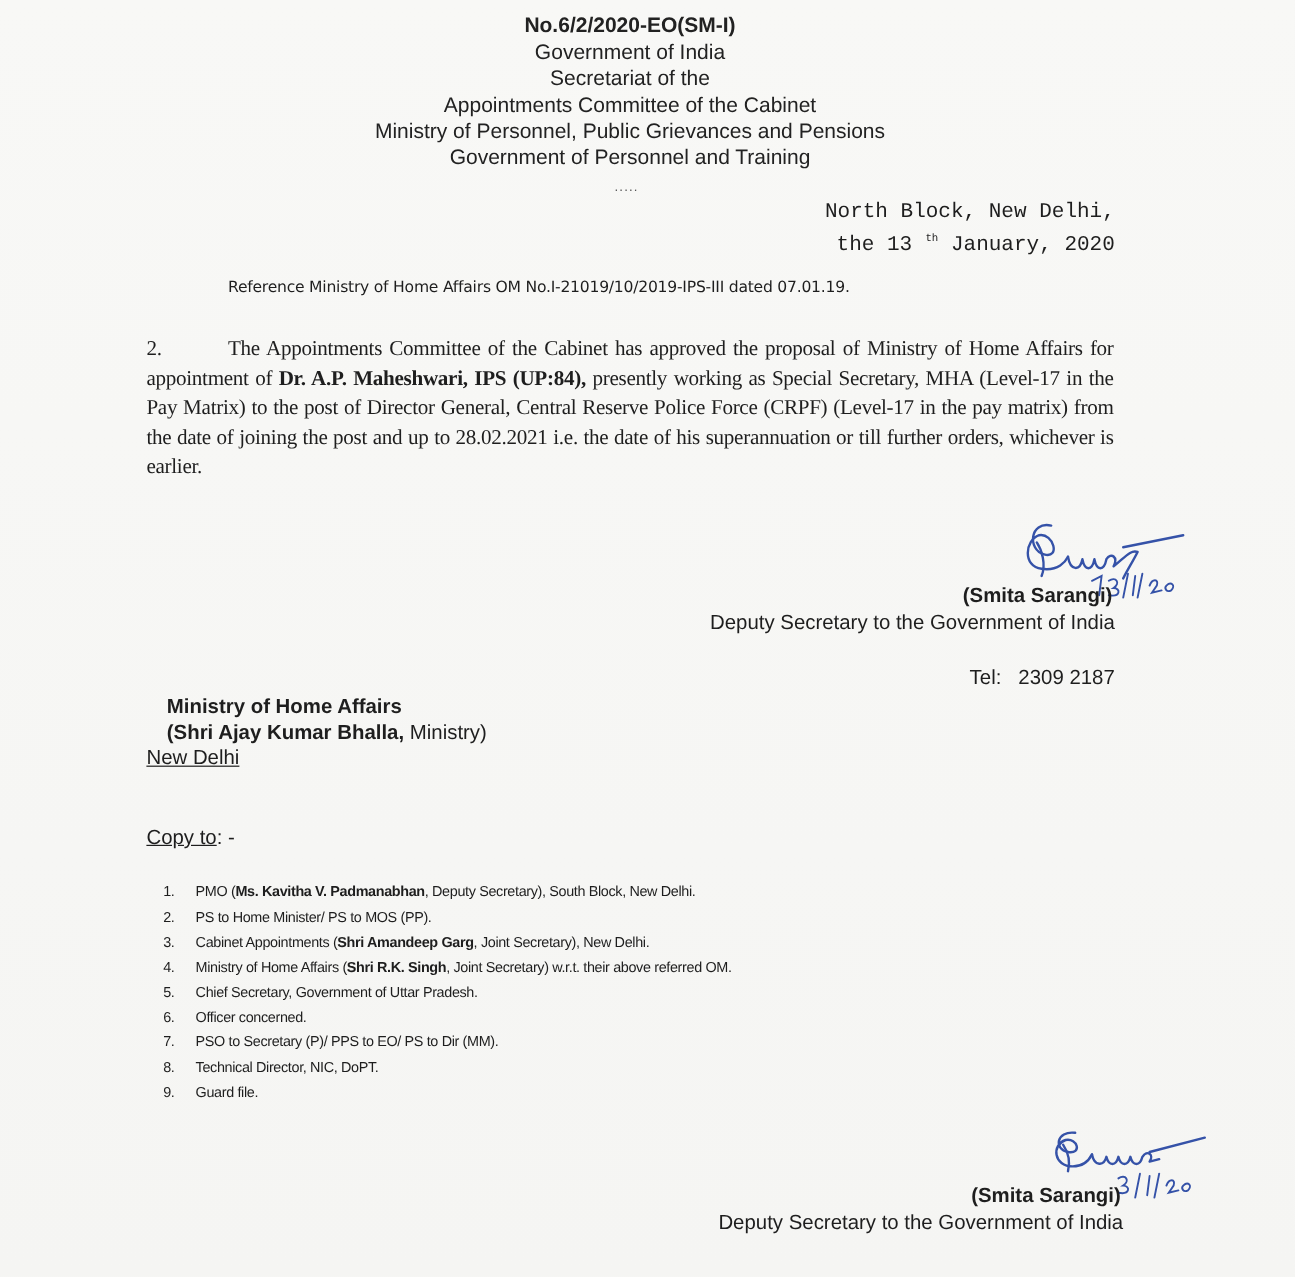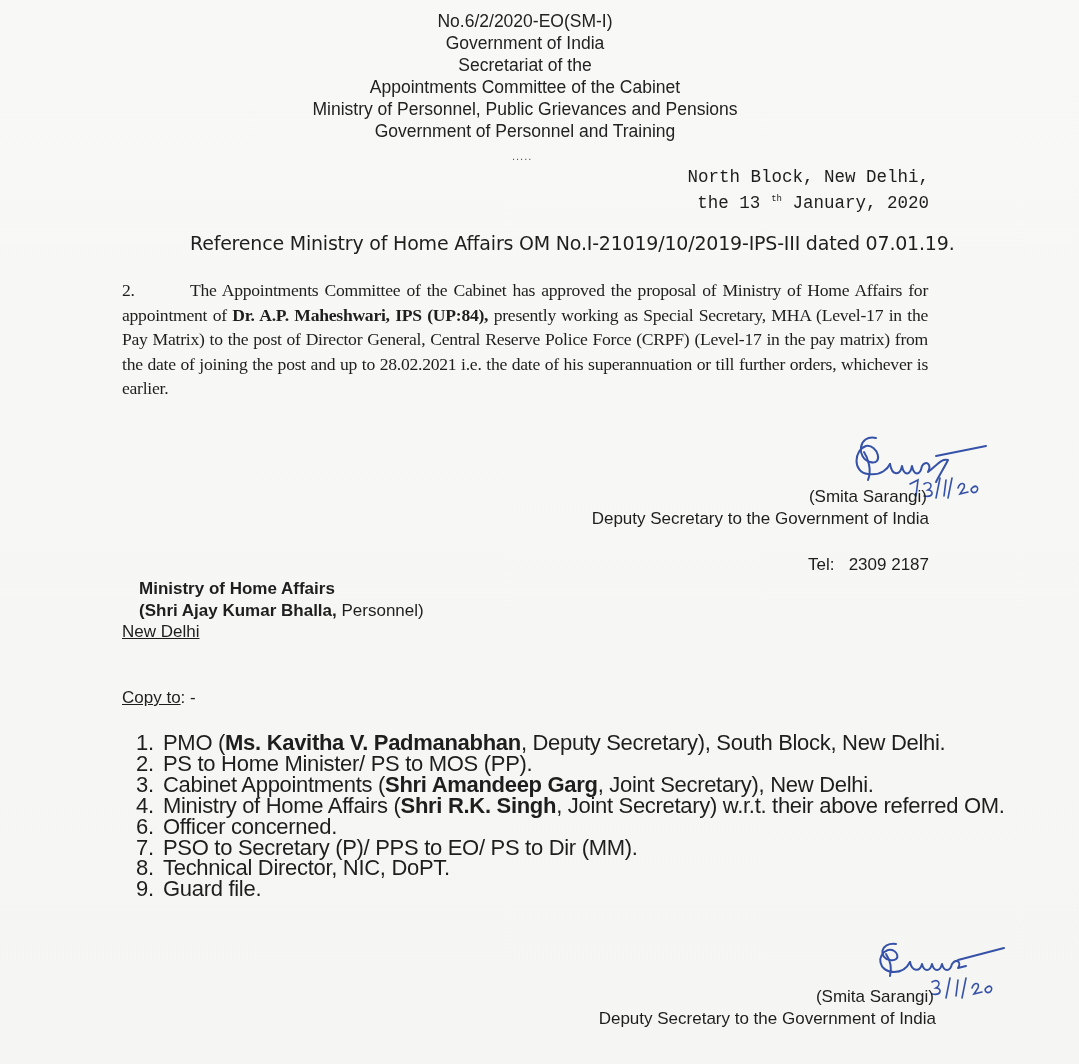--- a/index.html
+++ b/index.html
@@ -6,36 +6,36 @@
   body {
     width: 1079px; height: 1064px; overflow: hidden;
     background: #f7f7f5;
     color: #1e1e1e;
     font-family: "Liberation Sans", sans-serif;
     position: relative;
   }
   .page { position: absolute; inset: 0; background: linear-gradient(180deg,#f8f8f6 0%,#f5f5f3 100%); }
   .abs { position: absolute; }
   .header { left: 0; width: 1050px; top: 10px; text-align: center; font-size: 17.5px; line-height: 22px; color: #222; }
-  .header .ref { font-weight: normal; }
+  .header .ref { font-weight: bold; }
   .dots { left: 512px; top: 150px; font-size: 11px; letter-spacing: 1px; color: #555; }
   .place { right: 150px; top: 166px; text-align: right; font-size: 17.5px; line-height: 22px; font-family: Liberation Mono, monospace; }
   .place sup { font-size: 9px; vertical-align: 7px; padding-left: 11px; }
-  .refline { left: 190px; top: 232px; font-family: "DejaVu Sans", sans-serif; font-size: 19px; letter-spacing: -0.2px; }
+  .refline { left: 190px; top: 232px; font-family: "DejaVu Sans", sans-serif; font-size: 13px; letter-spacing: -0.2px; }
   .para { left: 122px; top: 278px; width: 806px; font-family: Liberation Serif, serif; font-size: 17.6px; line-height: 24.6px; text-align: justify; letter-spacing: -0.25px; }
   .para .num { display: inline-block; width: 68px; }
   .para b { font-weight: bold; }
   .sig { right: 150px; text-align: right; font-size: 17px; line-height: 21.5px; }
-  .sig .name { font-weight: normal; }
+  .sig .name { font-weight: bold; }
   .signature { position: absolute; }
   .addressee { left: 122px; top: 578px; font-size: 17px; line-height: 21.5px; }
   .addressee .bold { font-weight: bold; margin-left: 17px; }
   .u { text-decoration: underline; }
   .copyto { left: 122px; top: 688px; font-size: 17px; }
-  .cclist { left: 136px; top: 733px; font-size: 22px; line-height: 20.9px; letter-spacing: -0.3px; margin: 0; padding: 0; list-style: none; }
+  .cclist { left: 136px; top: 733px; font-size: 12px; line-height: 20.9px; letter-spacing: -0.3px; margin: 0; padding: 0; list-style: none; }
   .cclist li { white-space: nowrap; }
   .cclist .n { display: inline-block; width: 27px; }
 </style>
 </head>
 <body>
 
 <div class="page">
 
   <div class="abs header">
     <div class="ref">No.6/2/2020-EO(SM-I)</div>
@@ -77,31 +77,32 @@
   </svg>
 
   <div class="abs sig" style="top:486px;">
     <div class="name" style="margin-right:2px;">(Smita Sarangi)</div>
     <div>Deputy Secretary to the Government of India</div>
     <div style="white-space:pre;margin-top:25px;">Tel:   2309 2187</div>
   </div>
 
   <div class="abs addressee">
     <div class="bold">Ministry of Home Affairs</div>
-    <div><span class="bold">(Shri Ajay Kumar Bhalla,</span><span> Personnel)</span></div>
+    <div><span class="bold">(Shri Ajay Kumar Bhalla,</span><span> Ministry)</span></div>
     <div><span class="u">New Delhi</span></div>
   </div>
 
   <div class="abs copyto"><span class="u">Copy to</span><span>: -</span></div>
 
   <ul class="abs cclist">
     <li><span class="n">1.</span><span>PMO (</span><b>Ms. Kavitha V. Padmanabhan</b><span>, Deputy Secretary), South Block, New Delhi.</span></li>
     <li><span class="n">2.</span><span>PS to Home Minister/ PS to MOS (PP).</span><b></b><span></span></li>
     <li><span class="n">3.</span><span>Cabinet Appointments (</span><b>Shri Amandeep Garg</b><span>, Joint Secretary), New Delhi.</span></li>
     <li><span class="n">4.</span><span>Ministry of Home Affairs (</span><b>Shri R.K. Singh</b><span>, Joint Secretary) w.r.t. their above referred OM.</span></li>
+    <li><span class="n">5.</span><span>Chief Secretary, Government of Uttar Pradesh.</span><b></b><span></span></li>
     <li><span class="n">6.</span><span>Officer concerned.</span><b></b><span></span></li>
     <li><span class="n">7.</span><span>PSO to Secretary (P)/ PPS to EO/ PS to Dir (MM).</span><b></b><span></span></li>
     <li><span class="n">8.</span><span>Technical Director, NIC, DoPT.</span><b></b><span></span></li>
     <li><span class="n">9.</span><span>Guard file.</span><b></b><span></span></li>
   </ul>
 
   <svg class="signature" style="left:872px;top:934px;" width="140" height="70" viewBox="0 0 140 70">
     <g fill="none" stroke="#3552a8" stroke-width="2" stroke-linecap="round" stroke-linejoin="round">
       <path d="M24 10 C8 8 6 24 18 26 C30 28 26 14 16 16 C4 20 6 38 22 38 C32 38 36 32 38 28"></path>
       <path d="M14 20 C18 26 20 34 18 42"></path>

